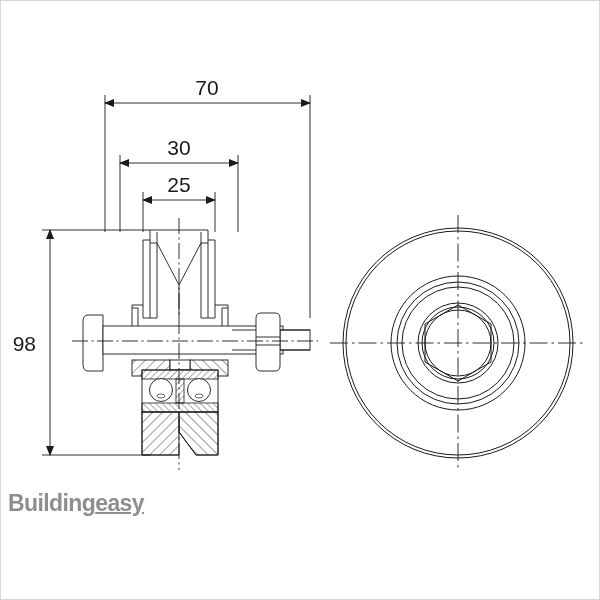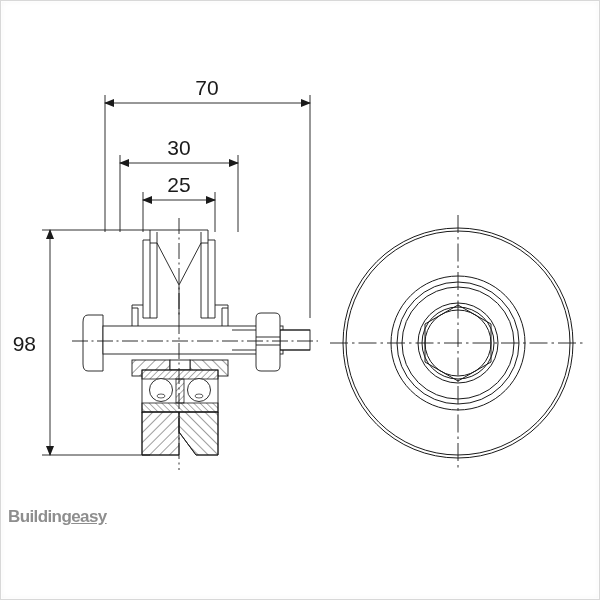--- a/index.html
+++ b/index.html
@@ -36,24 +36,24 @@
     left: 0; top: 0;
   }
   .dim-text {
     font-family: "Liberation Sans", sans-serif;
     font-size: 21px;
     fill: #1a1a1a;
   }
   #watermark {
     position: absolute;
     left: 8px;
-    bottom: 13px;
+    bottom: 23px;
     z-index: 4;
     font-family: "Liberation Sans", sans-serif;
-    font-size: 17px;
+    font-size: 23px;
     font-weight: bold;
     letter-spacing: -0.6px;
     color: #8e8e8e;
     text-shadow: 1px 1px 0 rgba(255,255,255,0.95);
     user-select: none;
   }
   #watermark .wm-accent {
     text-decoration: underline;
     text-underline-offset: 1px;
   }

